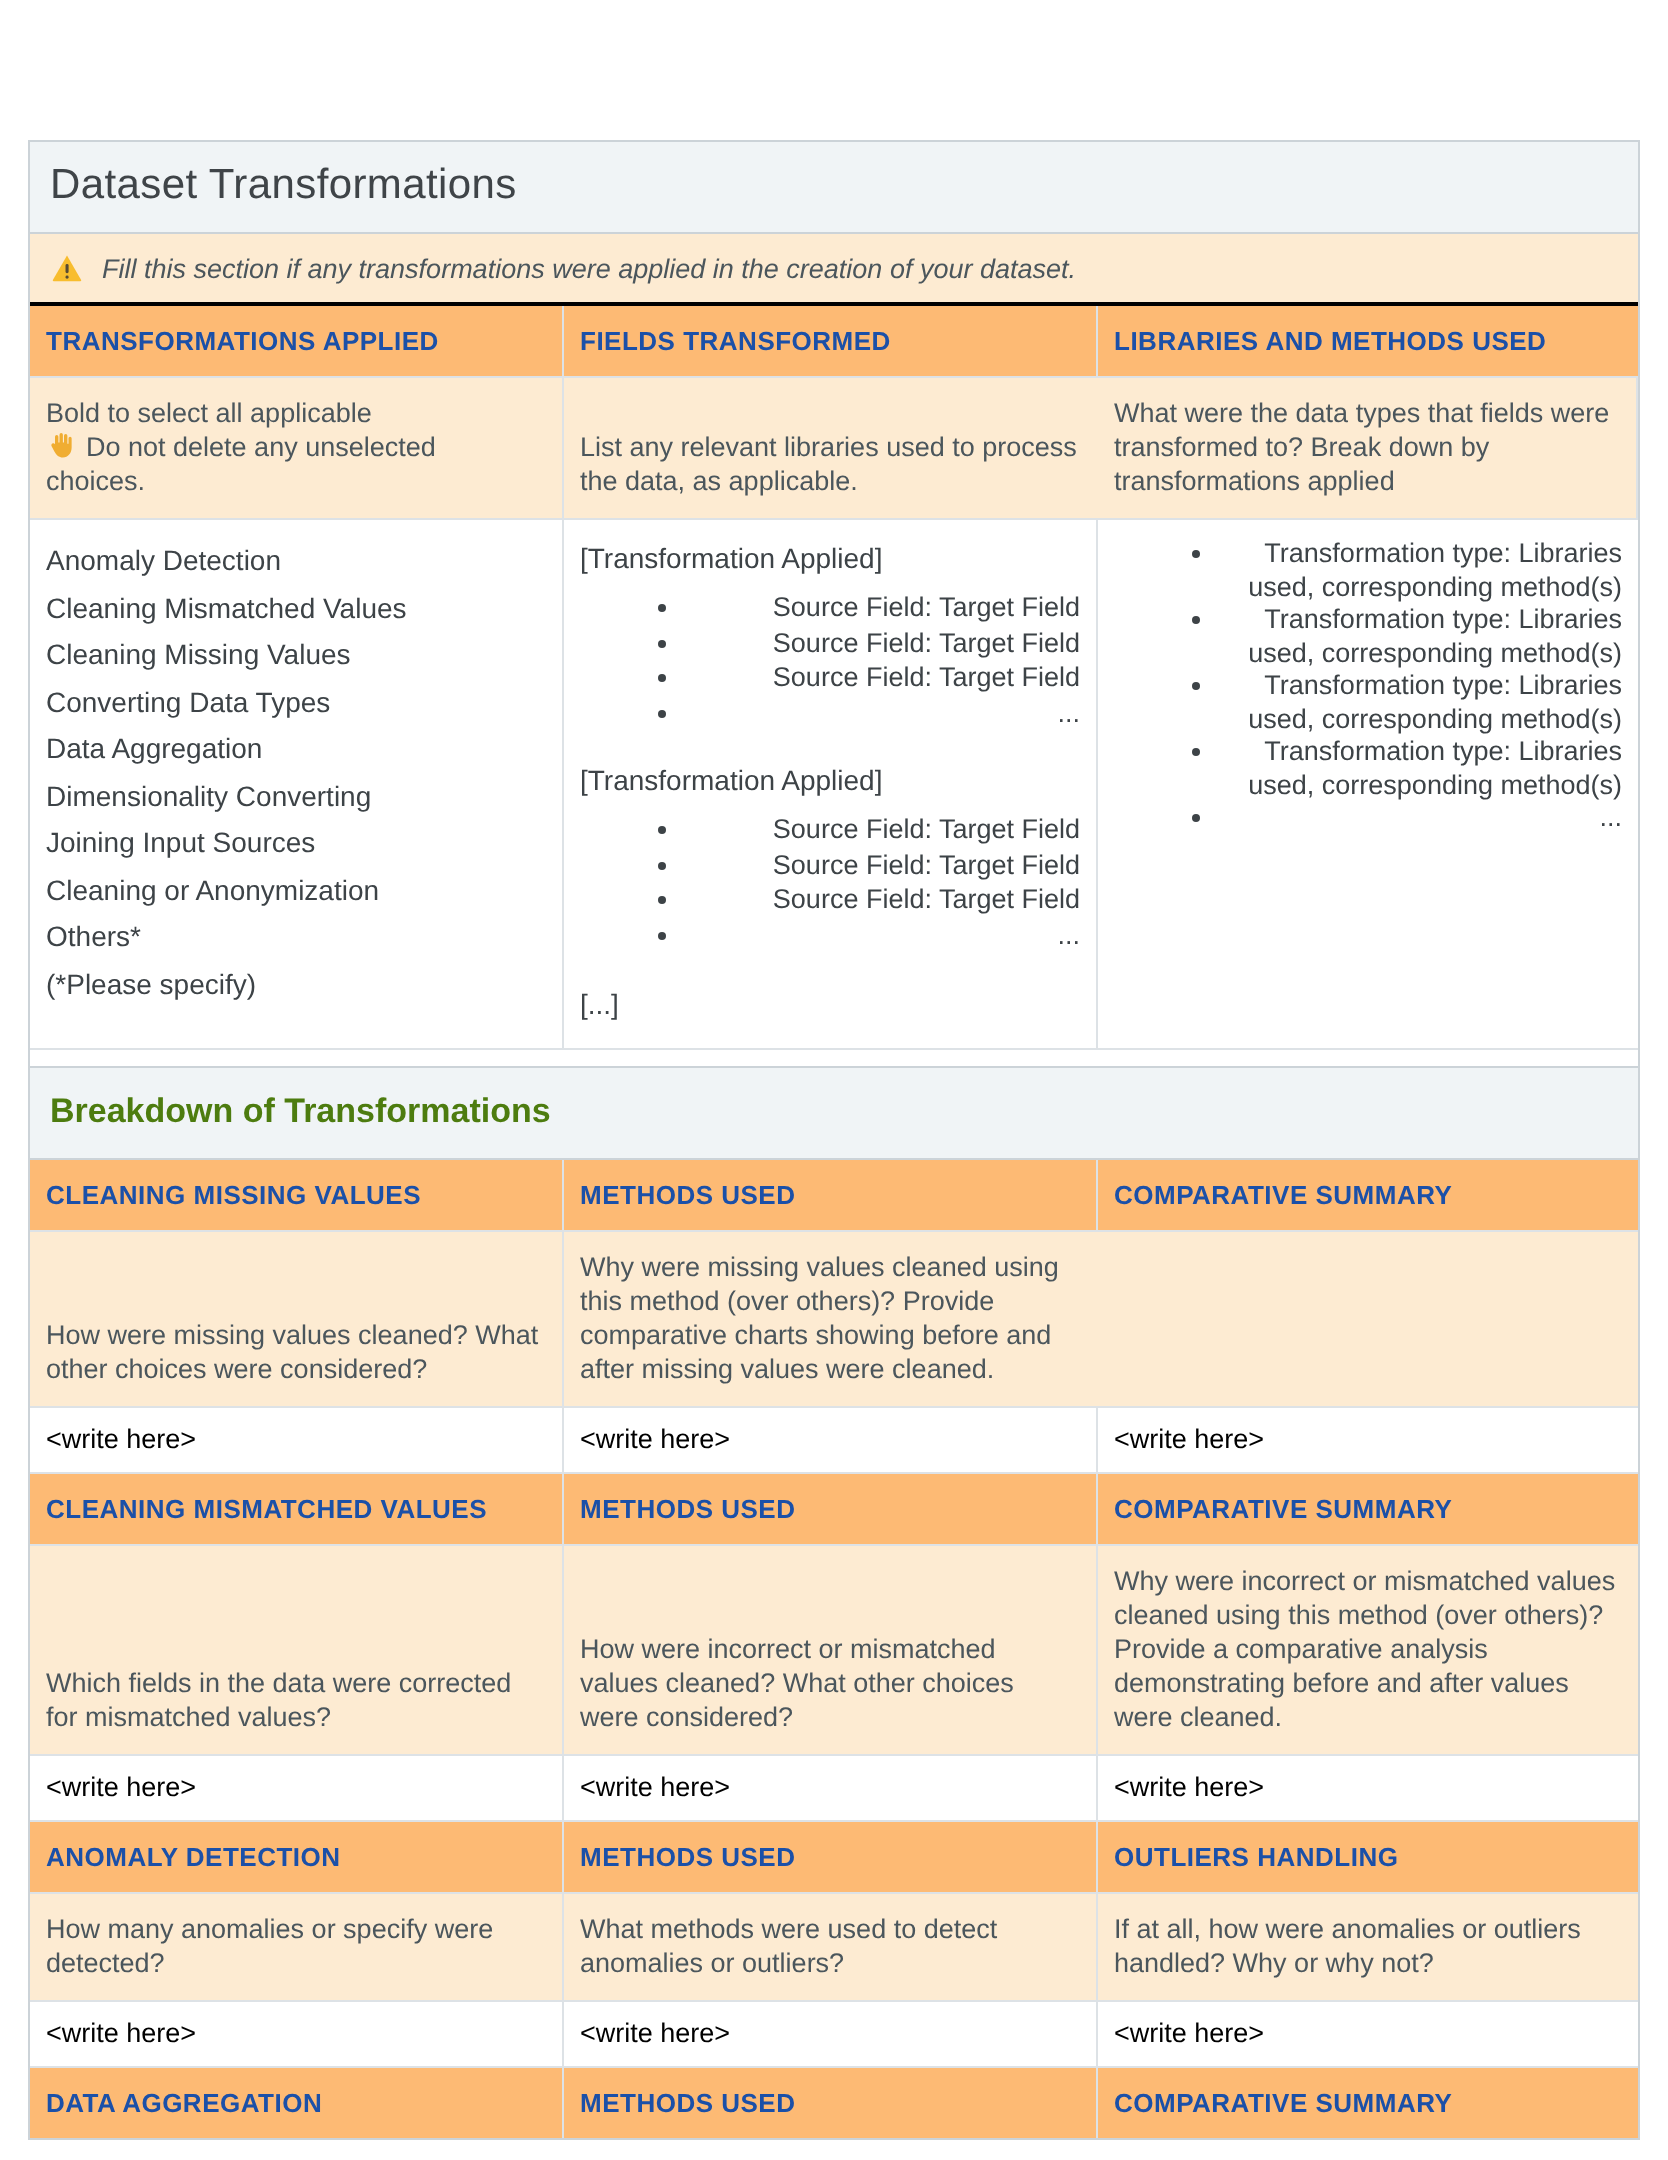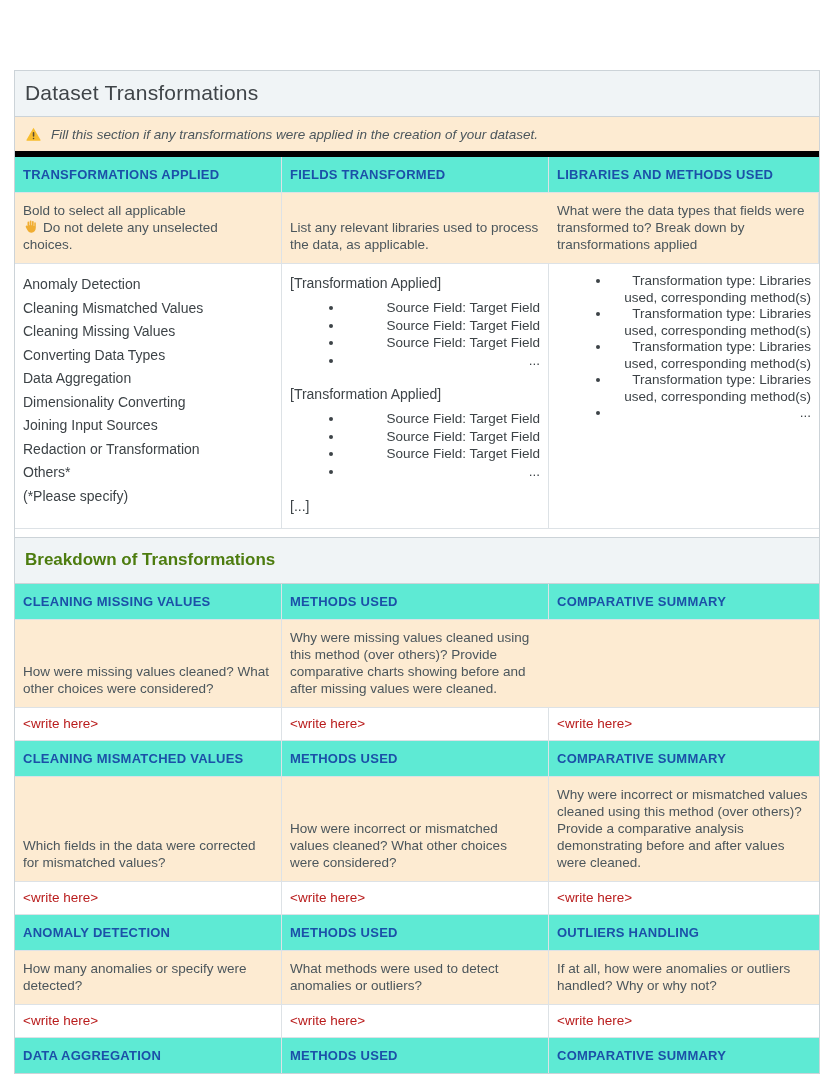--- a/index.html
+++ b/index.html
@@ -21,21 +21,21 @@
   .title-band {
     background: #f0f4f6;
     border-bottom: 1px solid #ccd3d8;
     padding: 10px 12px 11px 10px;
     font-size: 21px;
     color: #3f4448;
     letter-spacing: 0.2px;
   }
   .warn-row {
     background: #fdebd2;
-    border-bottom: 6px solid #000000;
+    border-bottom: 2px solid #000000;
     padding: 9px 10px;
     display: flex;
     align-items: center;
     gap: 9px;
   }
   .warn-row .txt {
     font-style: italic;
     font-size: 13.5px;
     color: #4b565c;
   }
@@ -61,40 +61,40 @@
   
   .row {
     display: grid;
     grid-template-columns: 267px 267px 1fr;
     border-bottom: 1px solid #dde2e6;
   }
   .row:last-child { border-bottom: none; }
   .cell { padding: 8px 10px 9px 8px; }
   .cell.c1, .cell.c2 { border-right: 1px solid #dde2e6; }
 
-  .hdr-row { background: #5eead4; }
+  .hdr-row { background: #fdba74; }
   .hdr-row .cell {
     padding: 10px 8px 10px 8px;
     font-size: 13px;
     font-weight: 600;
     letter-spacing: 0.25px;
     color: #1b50a8;
   }
   .peach-row { background: #fdebd2; }
   .peach-row .cell {
     display: flex;
     align-items: flex-end;
     font-size: 13.5px;
     line-height: 17px;
     color: #4b565c;
     padding: 9px 10px 10px 8px;
   }
   .answer-row .cell {
     font-size: 13.5px;
-    color: #b91c1c;
+    color: #000000;
     padding: 8px 8px 9px 8px;
   }
 
   
   .content-row .cell { padding: 9px 8px 12px 8px; font-size: 14px; }
   .choice-list div { line-height: 23.5px; }
   .tgroup-title { line-height: 20px; margin-bottom: 6px; }
   ul.blist {
     margin: 0 0 0 0;
     padding-left: 54px;
@@ -152,21 +152,21 @@
 
   <div class="row content-row">
     <div class="cell c1 choice-list">
       <div>Anomaly Detection</div>
       <div>Cleaning Mismatched Values</div>
       <div>Cleaning Missing Values</div>
       <div>Converting Data Types</div>
       <div>Data Aggregation</div>
       <div>Dimensionality Converting</div>
       <div>Joining Input Sources</div>
-      <div>Redaction or Transformation</div>
+      <div>Cleaning or Anonymization</div>
       <div>Others*</div>
       <div>(*Please specify)</div>
     </div>
     <div class="cell c2">
       <div class="tgroup">
         <div class="tgroup-title">[Transformation Applied]</div>
         <ul class="blist">
           <li>Source Field: Target Field</li>
           <li>Source Field: Target Field</li>
           <li>Source Field: Target Field</li>

